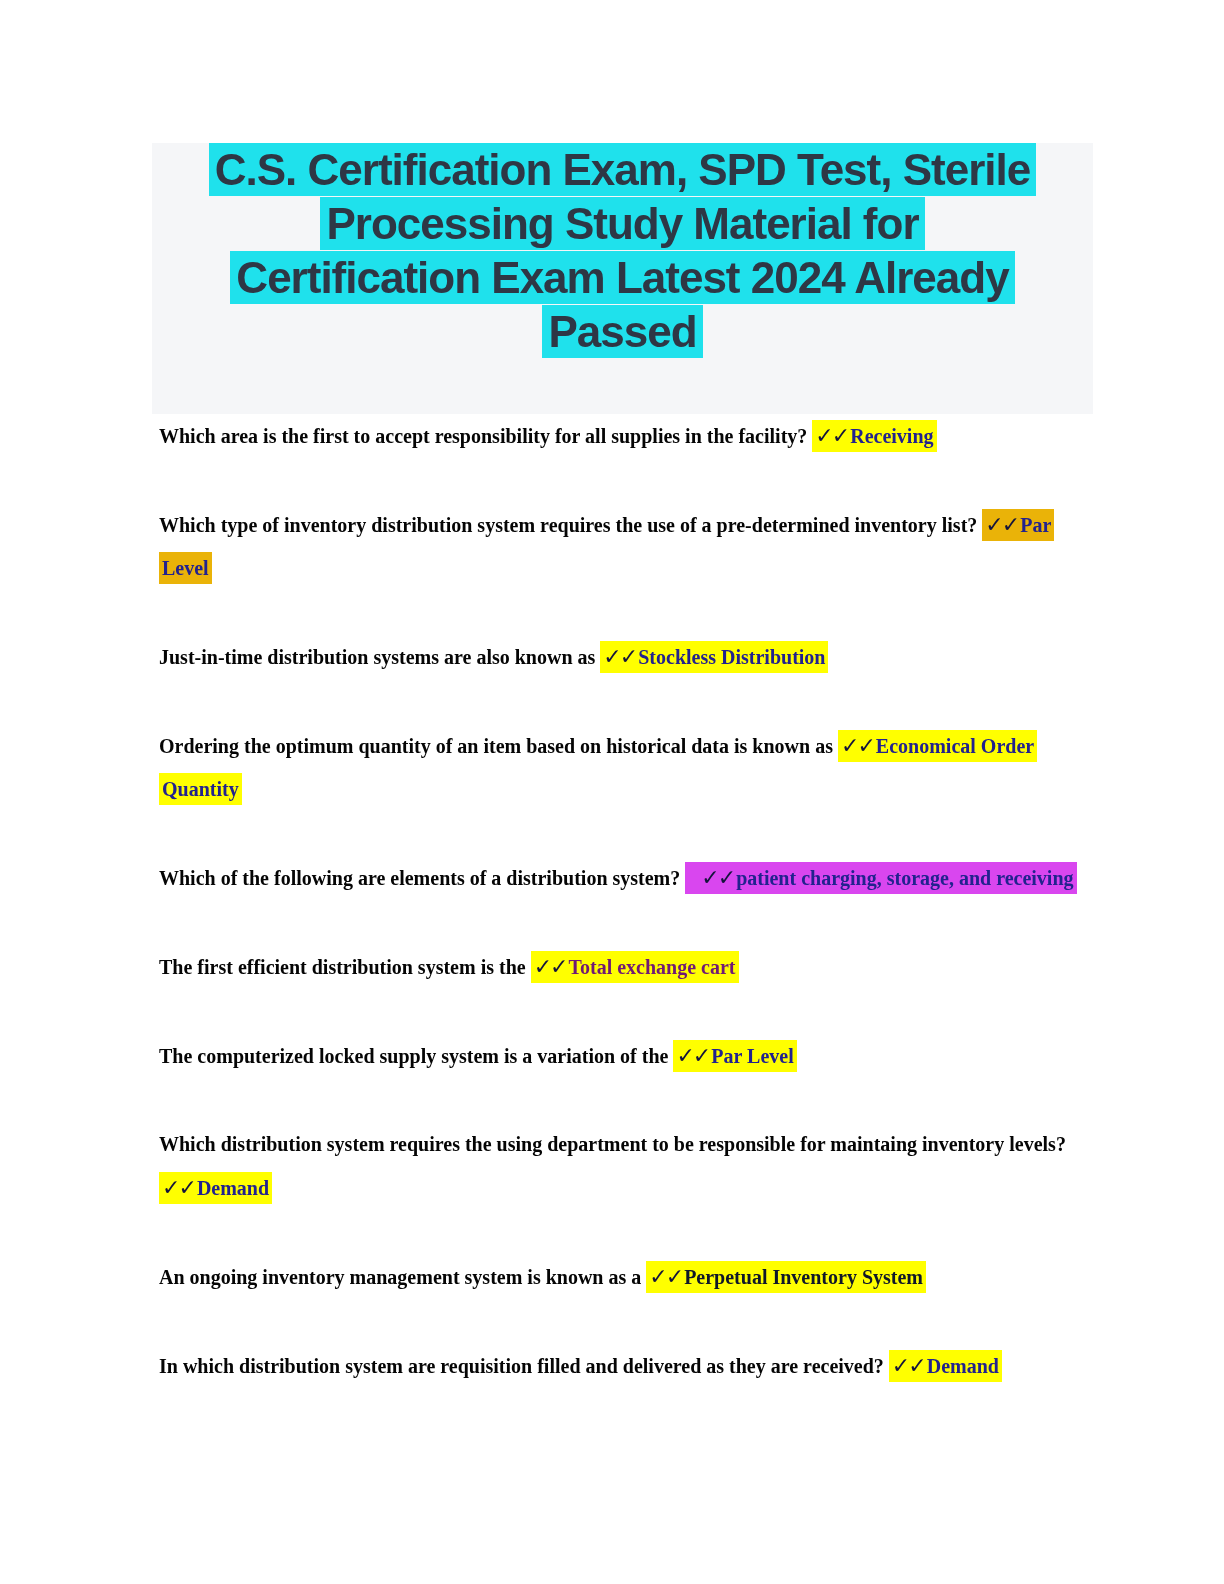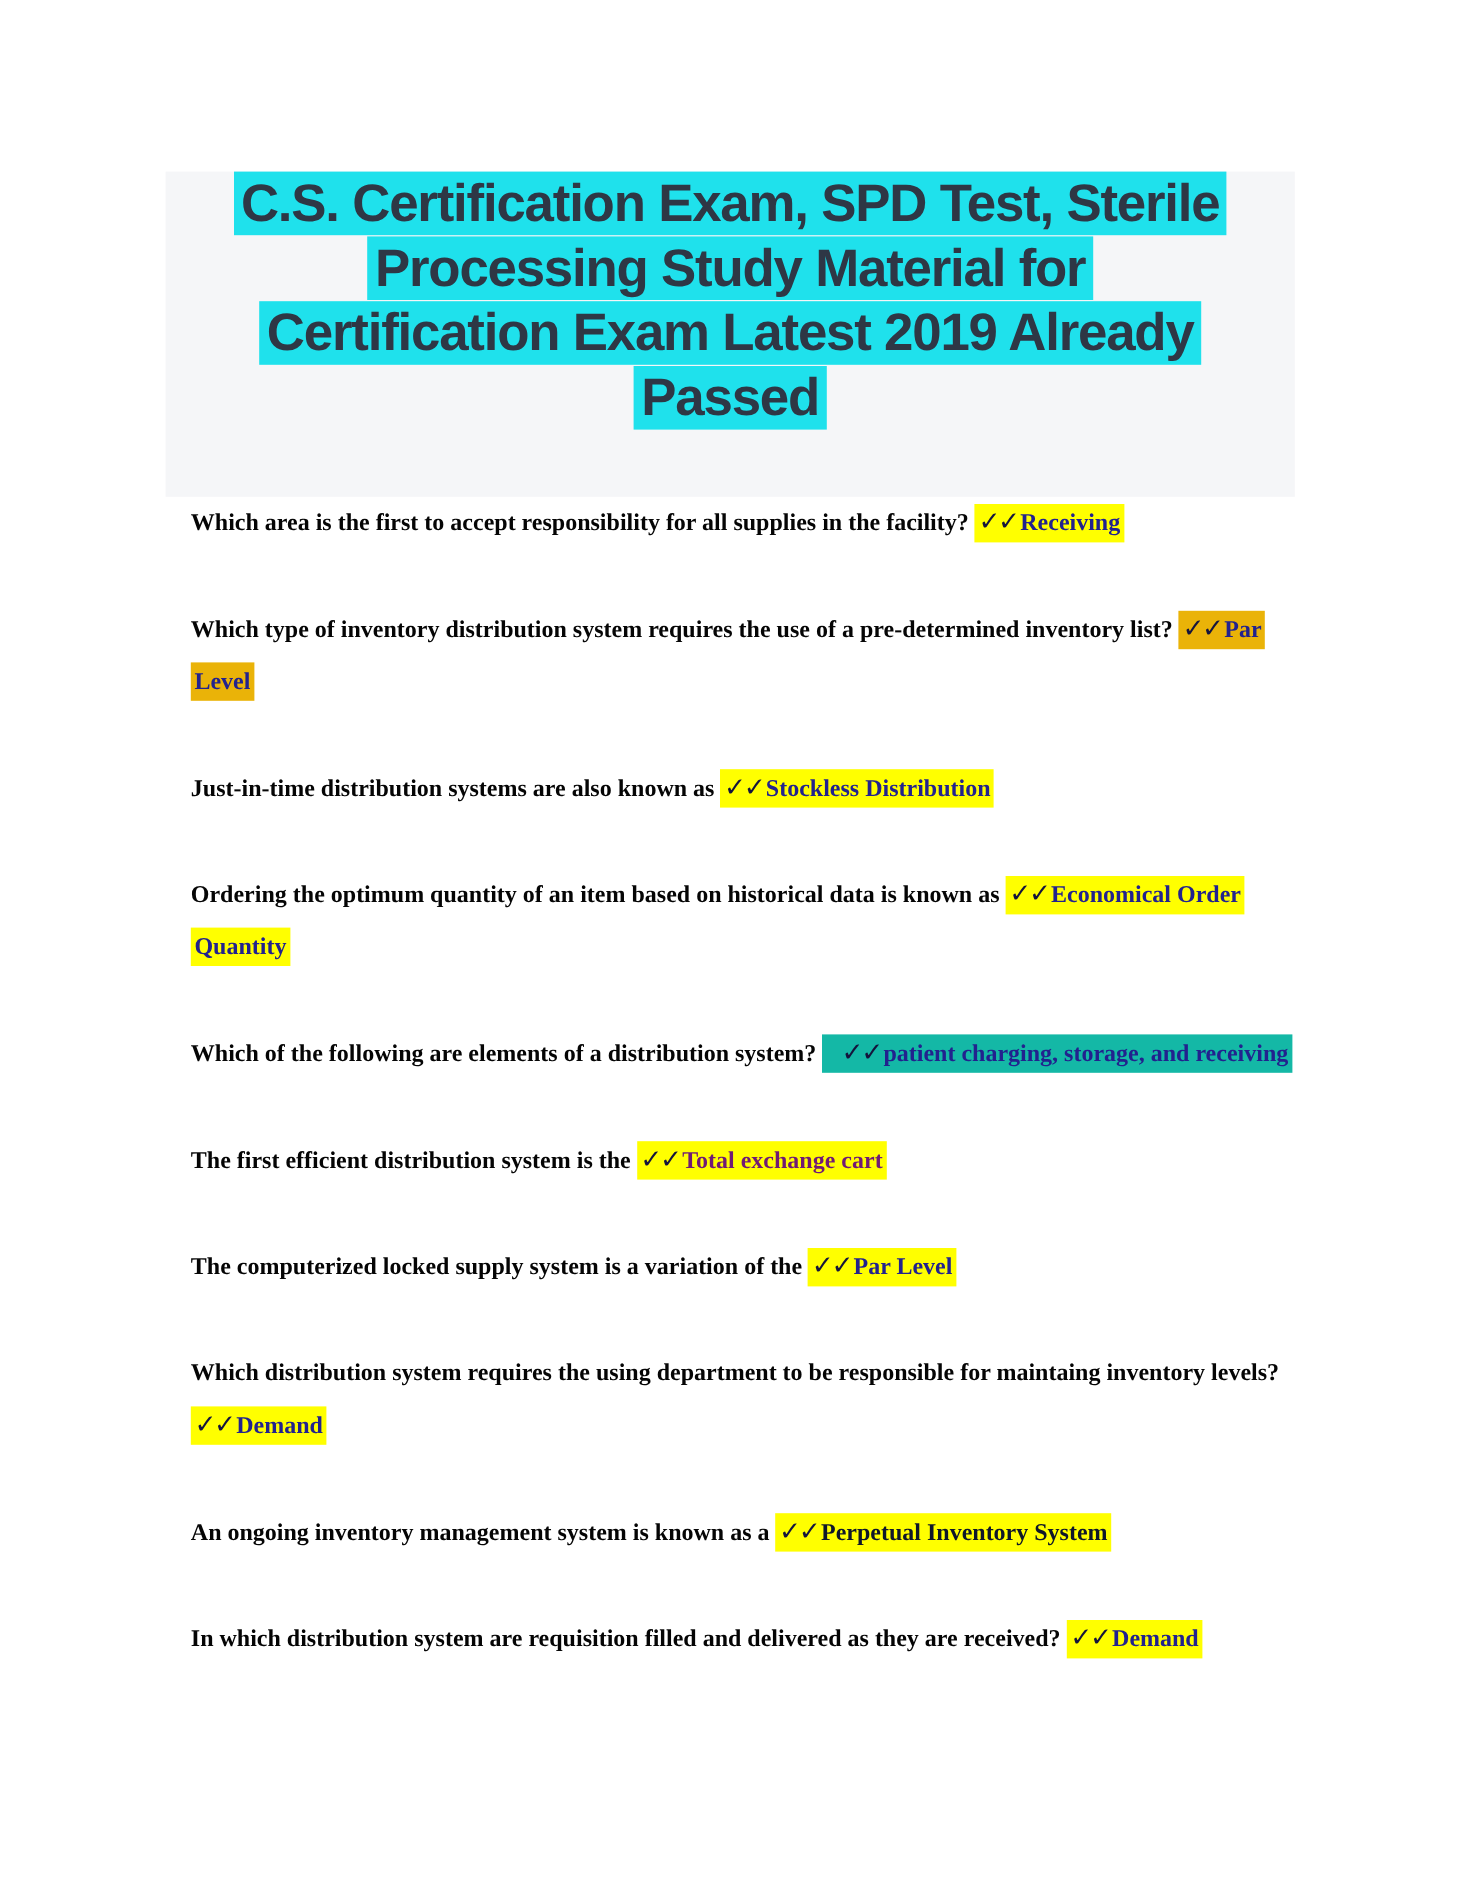--- a/index.html
+++ b/index.html
@@ -10,21 +10,21 @@
   .page {
     position: relative;
     width: 1224px;
     height: 1584px;
     background: #ffffff;
     overflow: hidden;
   }
   
   .title-block {
     position: absolute;
-    left: 138px;
+    left: 152px;
     top: 143px;
     width: 941px;
     height: 271px;
     background: #f5f6f8;
     text-align: center;
     font-family: "Liberation Sans", sans-serif;
     font-weight: bold;
     font-size: 44px;
     line-height: 54px;
     letter-spacing: -1px;
@@ -63,34 +63,34 @@
   }
 </style>
 </head>
 <body>
 
 <div class="page">
 
   <header class="title-block" id="title-block" style="color: rgb(46, 55, 69); background: rgb(245, 246, 248);">
     <div class="title-line"><span class="title-hl" style="background: rgb(31, 225, 236);">C.S. Certification Exam, SPD Test, Sterile</span></div>
     <div class="title-line"><span class="title-hl" style="background: rgb(31, 225, 236); text-align: center;">Processing Study Material for</span></div>
-    <div class="title-line"><span class="title-hl" style="background: rgb(31, 225, 236);">Certification Exam Latest 2019 Already</span></div>
+    <div class="title-line"><span class="title-hl" style="background: rgb(31, 225, 236);">Certification Exam Latest 2024 Already</span></div>
     <div class="title-line"><span class="title-hl" style="background: rgb(31, 225, 236);">Passed</span></div>
   </header>
 
   <main class="qa-list" id="qa-list" style="color: rgb(5, 5, 5);">
   <p class="qa-item"><span class="question">Which area is the first to accept responsibility for all supplies in the facility? </span><span class="answer-hl" style="background: rgb(255, 255, 0);"><span class="check" style="color: rgb(20, 20, 60);">✓✓</span><span class="answer" style="color: rgb(34, 34, 142);">Receiving</span></span></p>
 
   <p class="qa-item"><span class="question">Which type of inventory distribution system requires the use of a pre-determined inventory list? </span><span class="answer-hl" style="background: #eab308;"><span class="check" style="color: rgb(20, 20, 60);">✓✓</span><span class="answer" style="color: rgb(34, 34, 142);">Par Level</span></span></p>
 
   <p class="qa-item"><span class="question">Just-in-time distribution systems are also known as </span><span class="answer-hl" style="background: rgb(255, 255, 0);"><span class="check" style="color: rgb(20, 20, 60);">✓✓</span><span class="answer" style="color: rgb(34, 34, 142);">Stockless Distribution</span></span></p>
 
   <p class="qa-item"><span class="question">Ordering the optimum quantity of an item based on historical data is known as </span><span class="answer-hl" style="background: rgb(255, 255, 0);"><span class="check" style="color: rgb(20, 20, 60);">✓✓</span><span class="answer" style="color: rgb(34, 34, 142);">Economical Order Quantity</span></span></p>
 
-  <p class="qa-item"><span class="question">Which of the following are elements of a distribution system? </span><span class="answer-hl" style="background: #14b8a6; padding-left: 16px;"><span class="check" style="color: rgb(20, 20, 60);">✓✓</span><span class="answer" style="color: rgb(34, 34, 142);">patient charging, storage, and receiving</span></span></p>
+  <p class="qa-item"><span class="question">Which of the following are elements of a distribution system? </span><span class="answer-hl" style="background: #d946ef; padding-left: 16px;"><span class="check" style="color: rgb(20, 20, 60);">✓✓</span><span class="answer" style="color: rgb(34, 34, 142);">patient charging, storage, and receiving</span></span></p>
 
   <p class="qa-item"><span class="question">The first efficient distribution system is the </span><span class="answer-hl" style="background: rgb(255, 255, 0);"><span class="check" style="color: rgb(20, 20, 60);">✓✓</span><span class="answer" style="color: #701a75;">Total exchange cart</span></span></p>
 
   <p class="qa-item"><span class="question">The computerized locked supply system is a variation of the </span><span class="answer-hl" style="background: rgb(255, 255, 0);"><span class="check" style="color: rgb(20, 20, 60);">✓✓</span><span class="answer" style="color: rgb(34, 34, 142);">Par Level</span></span></p>
 
   <p class="qa-item"><span class="question">Which distribution system requires the using department to be responsible for maintaing inventory levels? </span><span class="answer-hl" style="background: rgb(255, 255, 0);"><span class="check" style="color: rgb(20, 20, 60);">✓✓</span><span class="answer" style="color: rgb(34, 34, 142);">Demand</span></span></p>
 
   <p class="qa-item"><span class="question">An ongoing inventory management system is known as a </span><span class="answer-hl" style="background: rgb(255, 255, 0);"><span class="check" style="color: rgb(20, 20, 60);">✓✓</span><span class="answer" style="color: #0f172a;">Perpetual Inventory System</span></span></p>
 
   <p class="qa-item"><span class="question">In which distribution system are requisition filled and delivered as they are received? </span><span class="answer-hl" style="background: rgb(255, 255, 0);"><span class="check" style="color: rgb(20, 20, 60);">✓✓</span><span class="answer" style="color: rgb(34, 34, 142);">Demand</span></span></p>

